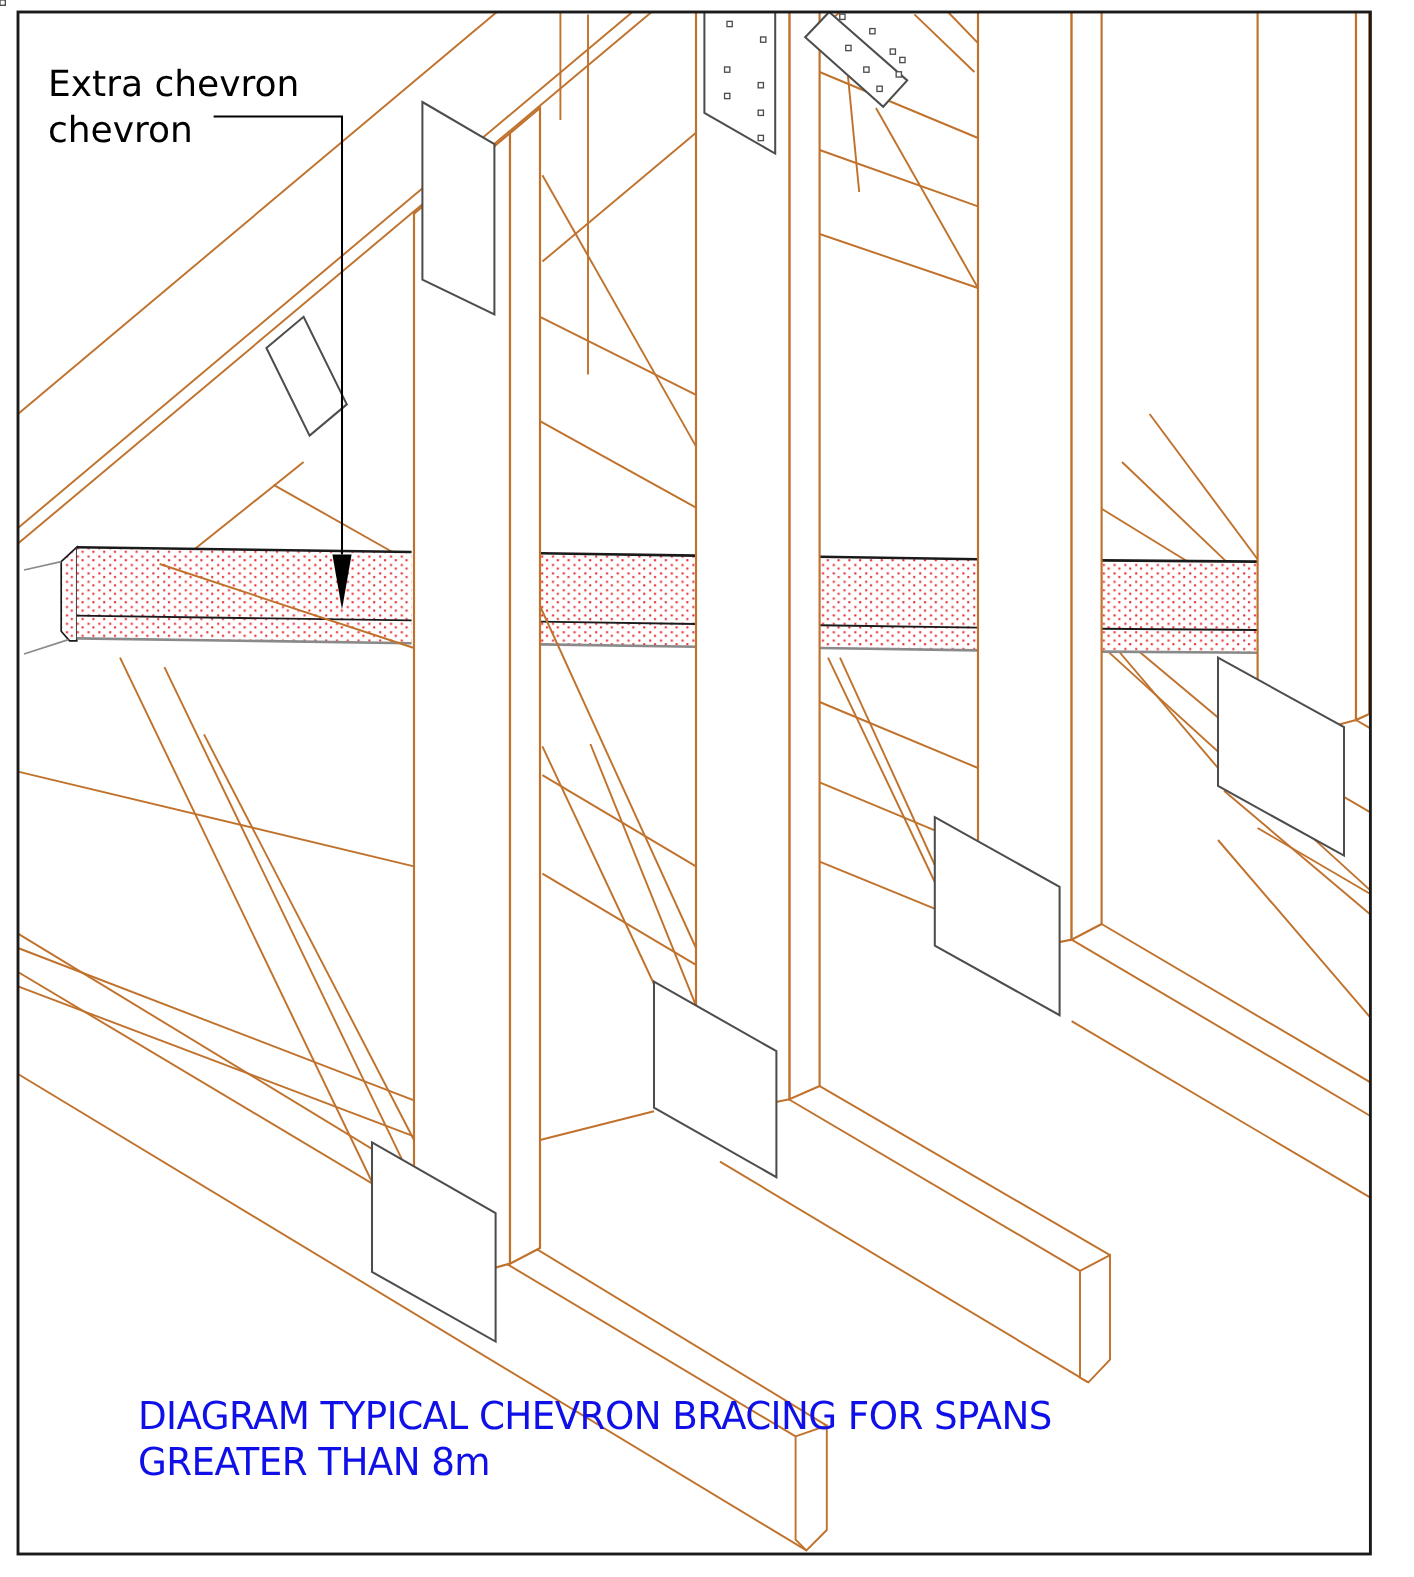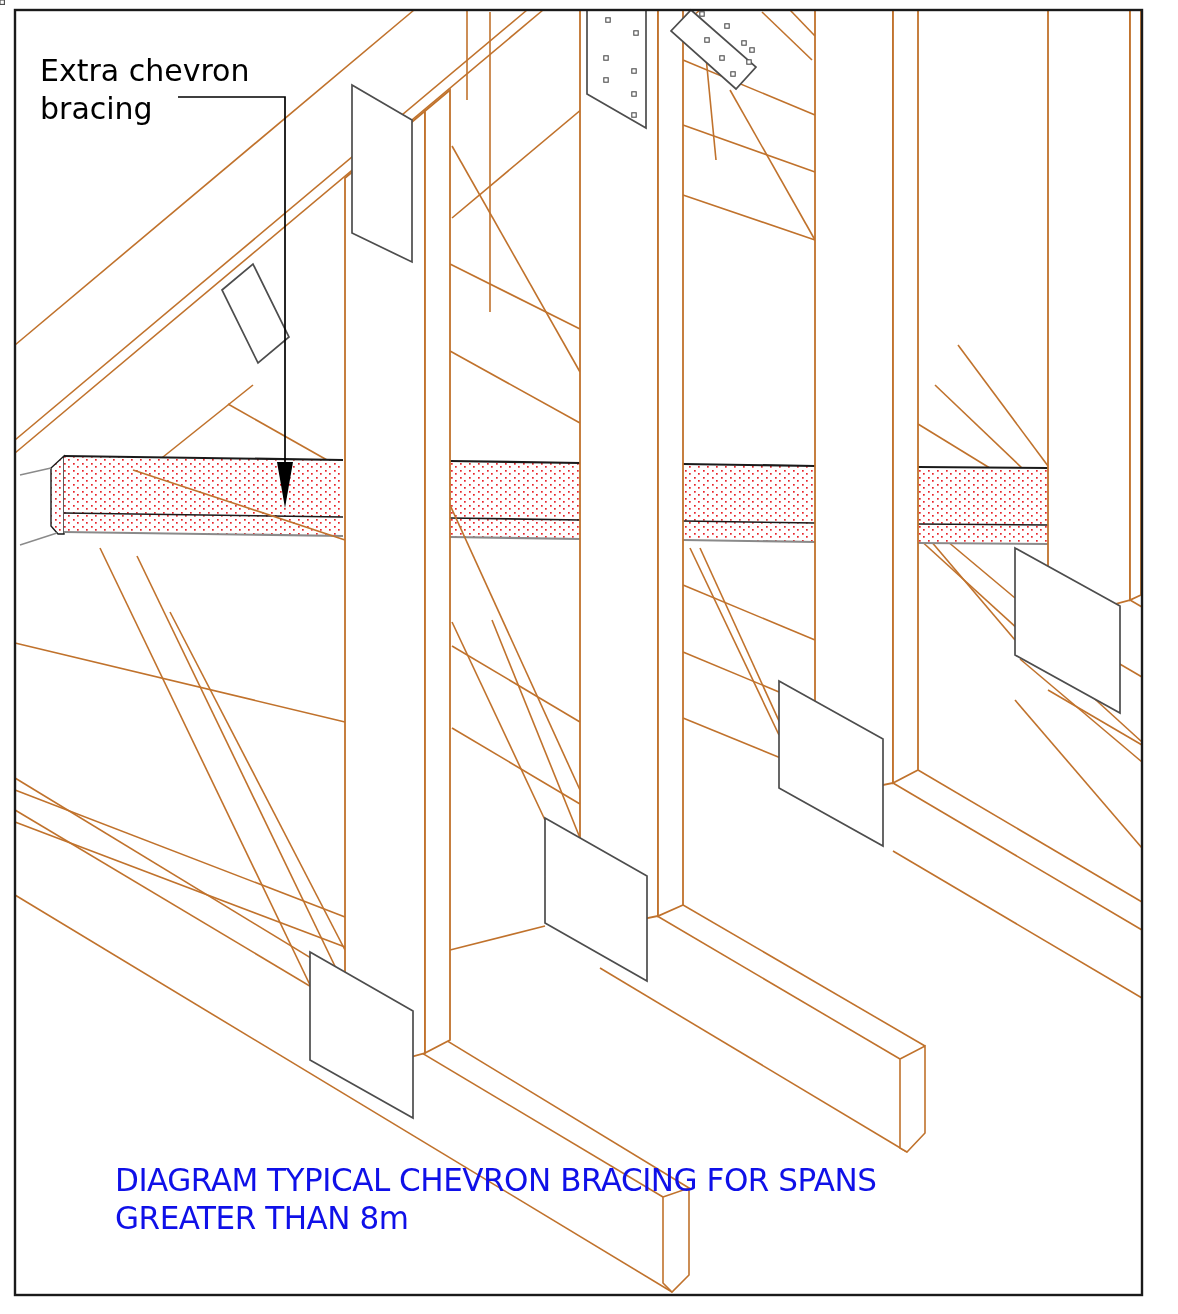--- a/index.html
+++ b/index.html
@@ -157,17 +157,17 @@
         <rect x="NaN" y="NaN" width="4.4" height="4.4" fill="#ffffff" stroke="#4d4d4d" stroke-width="1.1"></rect>
       </g>
       <g>
         <polyline points="178,97 285,97 285,462" fill="none" stroke="#000000" stroke-width="1.7"></polyline>
         <polygon points="277,462 293,462 285,508" fill="#000000" stroke="none"></polygon>
       </g>
       <rect x="15" y="10" width="1127" height="1285" fill="none" stroke="#1a1a1a" stroke-width="2.4"></rect>
     </svg>
 
   <div class="overlay" id="label-line1">Extra chevron</div>
-  <div class="overlay" id="label-line2">bracing</div>
+  <div class="overlay" id="label-line2">chevron</div>
 
   <div class="overlay" id="caption-line1">DIAGRAM TYPICAL CHEVRON BRACING FOR SPANS</div>
   <div class="overlay" id="caption-line2">GREATER THAN 8m</div>
 </div>
 
 </body></html>

